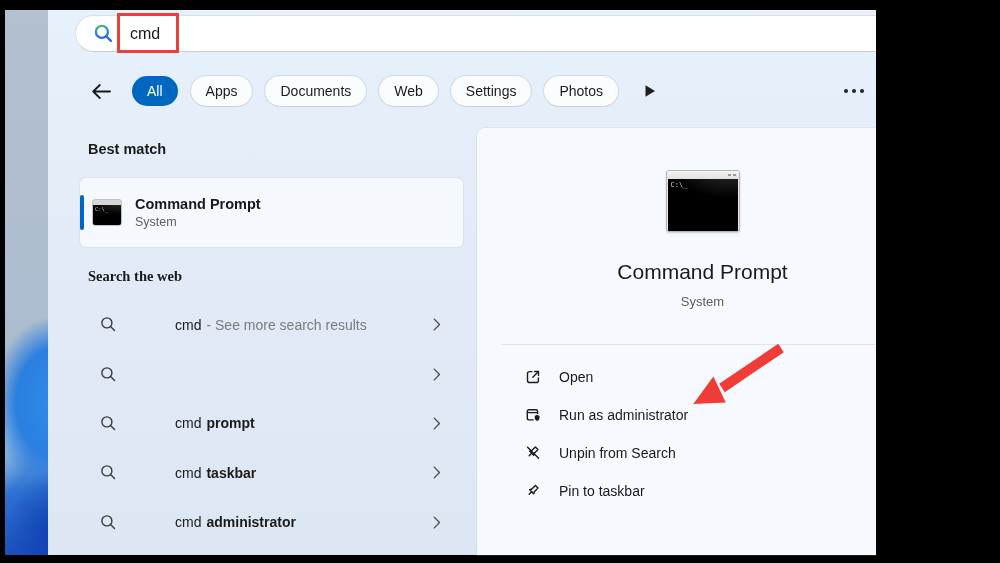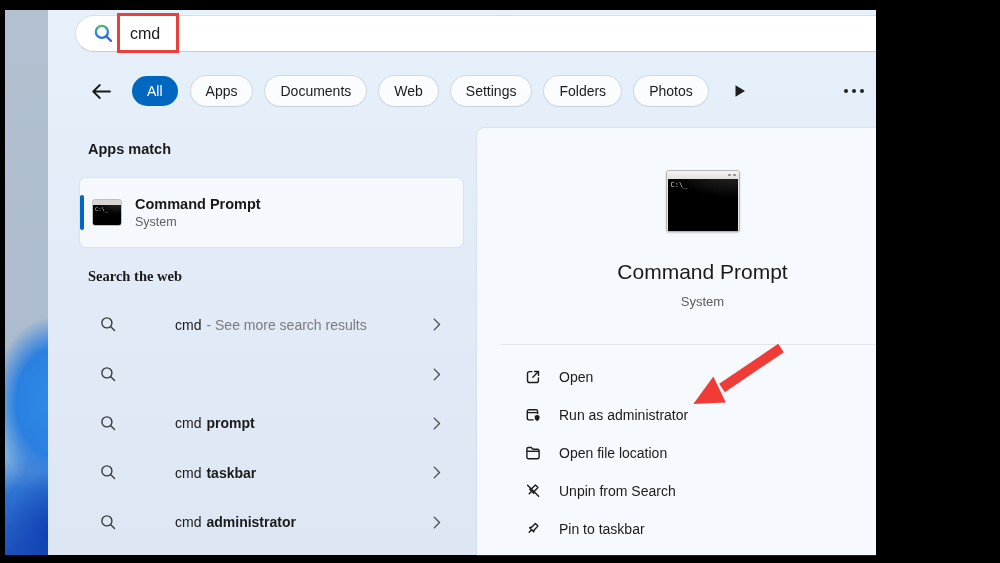--- a/index.html
+++ b/index.html
@@ -170,21 +170,20 @@
         <div class="back-btn">
           <svg width="22" height="17" viewBox="0 0 22 17">
             <path d="M20 8.5 H3.2 M9.8 2 L3.2 8.5 l6.6 6.5" fill="none" stroke="#1a1a1a" stroke-width="1.8" stroke-linecap="round" stroke-linejoin="round"></path>
           </svg>
         </div>
         <div class="pill selected">All</div>
         <div class="pill">Apps</div>
         <div class="pill">Documents</div>
         <div class="pill">Web</div>
         <div class="pill">Settings</div>
-        <div class="pill">Folders</div>
         <div class="pill">Photos</div>
         <div class="play-btn">
           <svg width="12" height="14" viewBox="0 0 12 14">
             <path d="M1.5 1.2 v11.6 L11 7 z" fill="#1f1f1f"></path>
           </svg>
         </div>
         <div class="more-btn">
           <i></i>
             <i></i>
             <i></i>
@@ -205,21 +204,21 @@
               </linearGradient>
             </defs>
             <g transform="rotate(-24 16 16)">
               <path d="M7.6 16 a8.4 8.4 0 0 1 16.8 0" fill="none" stroke="url(#cpA)" stroke-width="7" stroke-linecap="round"></path>
               <path d="M24.4 16 a8.4 8.4 0 0 1 -16.8 0" fill="none" stroke="url(#cpB)" stroke-width="7" stroke-linecap="round"></path>
             </g>
           </svg>
         </div>
       </div>
 
-      <div class="section-heading h-best">Apps match</div>
+      <div class="section-heading h-best">Best match</div>
 
       <div class="best-card">
         <div class="accent"></div>
         <div class="cmd-icon-sm">
           <div class="tb"></div>
           <div class="bd">C:\_</div>
         </div>
         <div class="txt">
           <div class="title">Command Prompt</div>
           <div class="sub">System</div>
@@ -325,29 +324,20 @@
           </div>
           <div class="action-row">
             <span class="ic">
               <svg width="18" height="18" viewBox="0 0 18 18">
                 <path d="M13.6 8 V5.3 a1.6 1.6 0 0 0 -1.6 -1.6 H4.9 a1.6 1.6 0 0 0 -1.6 1.6 v7 a1.6 1.6 0 0 0 1.6 1.6 h4.2" fill="none" stroke="#1b1b1b" stroke-width="1.4" stroke-linecap="round"></path>
                 <path d="M3.4 6.6 h10.1" stroke="#1b1b1b" stroke-width="1.3"></path>
                 <path d="M13.1 8.3 c.9 .7 1.9 1 2.9 1.1 v2.2 c0 2.1 -1.3 3.2 -2.9 3.8 c-1.6 -.6 -2.9 -1.7 -2.9 -3.8 V9.4 c1 -.1 2 -.4 2.9 -1.1 z" fill="#1b1b1b" stroke="#f6f9fd" stroke-width="1"></path>
               </svg>
             </span>
             <span class="lbl">Run as administrator</span>
-          </div>
-          <div class="action-row">
-            <span class="ic">
-              <svg width="18" height="18" viewBox="0 0 18 18" fill="none" stroke="#1b1b1b" stroke-width="1.4" stroke-linejoin="round">
-                <path d="M2.9 13.2 V5 a1.5 1.5 0 0 1 1.5 -1.5 h2.8 l1.8 1.8 h4.6 A1.5 1.5 0 0 1 15.1 6.8 v6.4 a1.5 1.5 0 0 1 -1.5 1.5 H4.4 A1.5 1.5 0 0 1 2.9 13.2 z"></path>
-                <path d="M2.9 7.3 h12.2"></path>
-              </svg>
-            </span>
-            <span class="lbl">Open file location</span>
           </div>
           <div class="action-row">
             <span class="ic">
               <svg width="18" height="18" viewBox="0 0 18 18" fill="none" stroke="#1b1b1b" stroke-width="1.4" stroke-linecap="round" stroke-linejoin="round">
                 <g transform="rotate(45 9 8)">
                   <path d="M7.2 2.8 h3.6 v5.4 a2 2 0 0 1 1 1.7 H6.2 a2 2 0 0 1 1 -1.7 z"></path>
                   <line x1="9" y1="9.9" x2="9" y2="13.4"></line>
                 </g>
                 <line x1="3.6" y1="3.2" x2="14.6" y2="14.2"></line>
               </svg>

